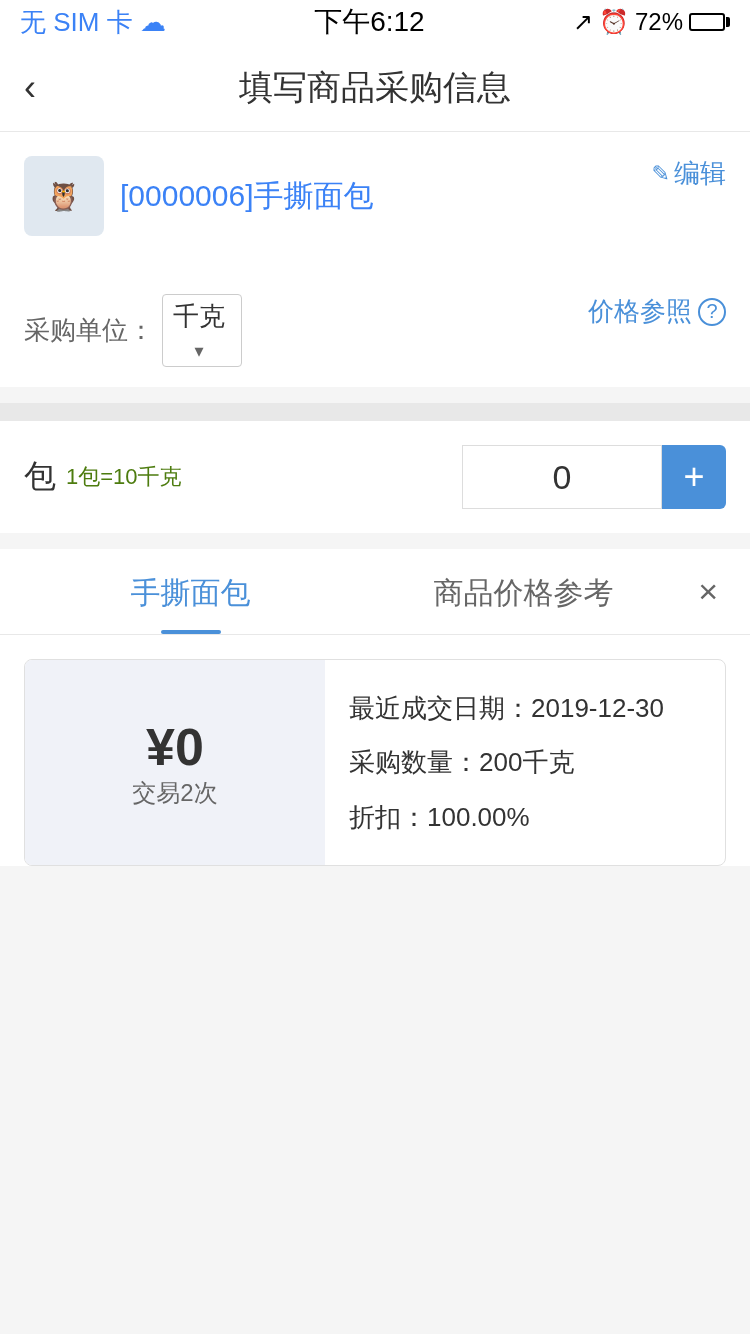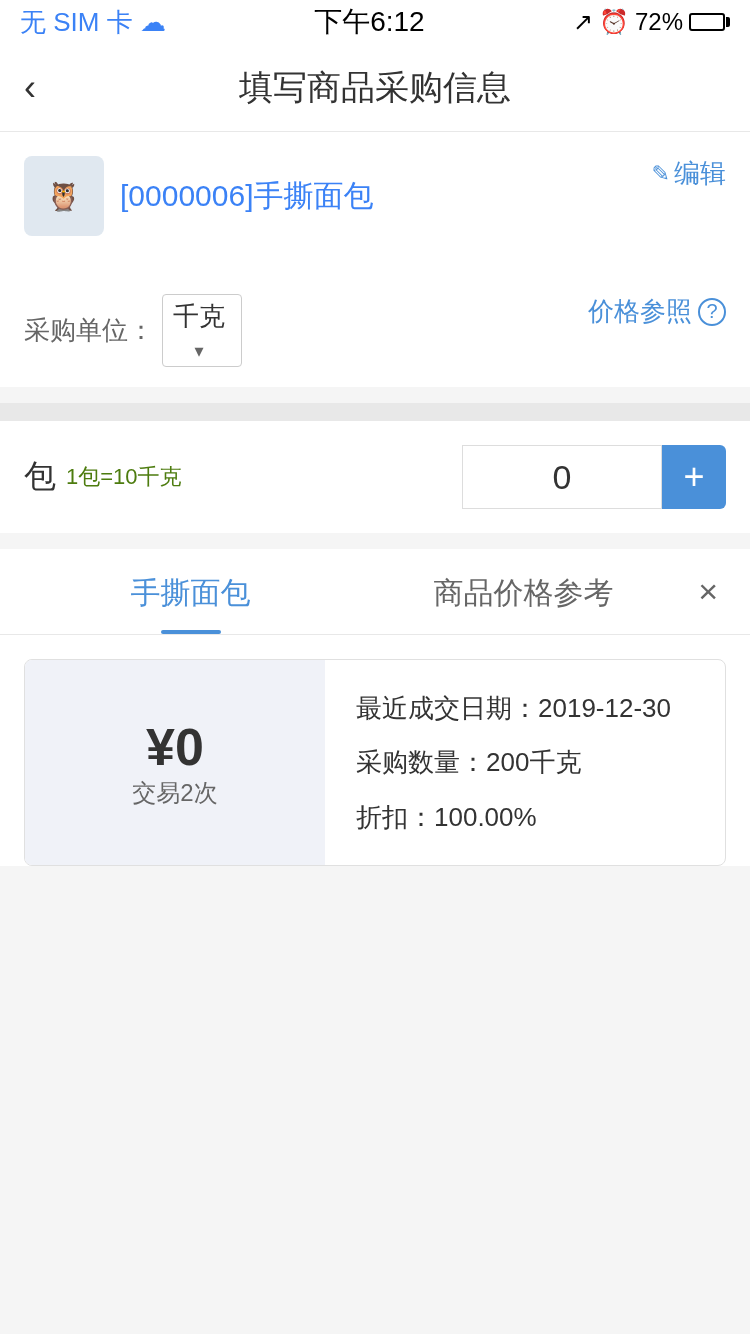--- a/index.html
+++ b/index.html
@@ -313,21 +313,21 @@
       font-size: 52px;
       font-weight: 600;
       color: #333;
     }
     .price-transactions {
       font-size: 24px;
       color: #666;
     }
     .price-card-right {
       flex: 1;
-      padding: 30px 31px;
+      padding: 30px 24px;
       display: flex;
       flex-direction: column;
       gap: 18px;
       justify-content: center;
     }
     .price-detail-row {
       font-size: 26px;
       color: #333;
       line-height: 1.4;
     }

